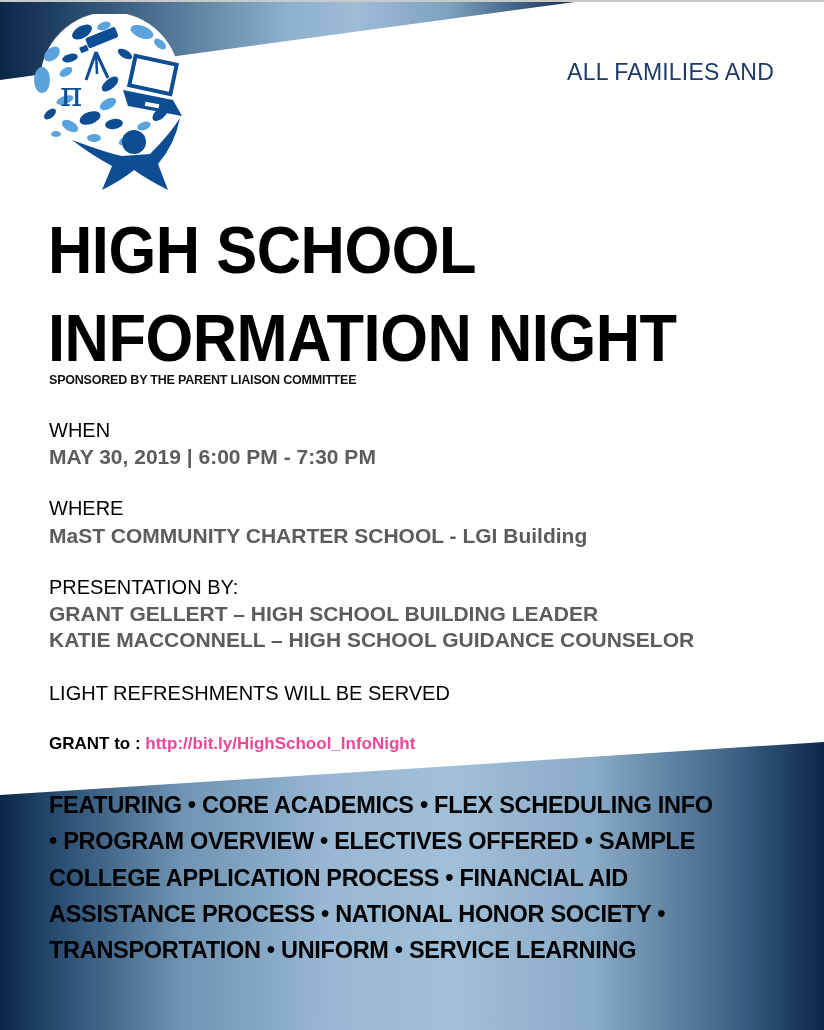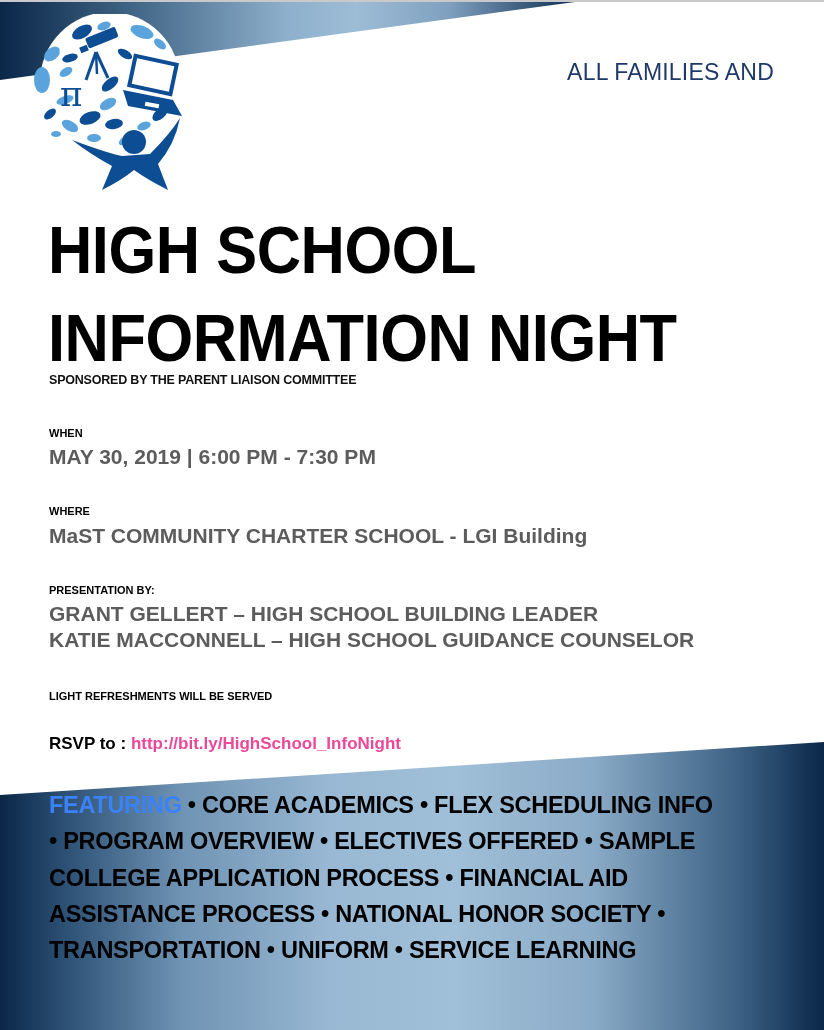--- a/index.html
+++ b/index.html
@@ -32,32 +32,32 @@
     font-size: 66px; white-space: nowrap; letter-spacing: -0.5px;
     transform-origin: left top;
   }
   .title.l1 { top: 212px; transform: scaleX(0.93); }
   .title.l2 { top: 300px; transform: scaleX(0.93); }
 
   .sponsor {
     position: absolute; left: 49px; top: 373px; font-weight: bold;
     font-size: 12.5px; color: #111; white-space: nowrap; letter-spacing: -0.2px; text-align: right;
   }
-  .label { position: absolute; left: 49px; font-weight: bold; color: #000; font-size: 11px; white-space: nowrap; margin-top: 8px; }
+  .label { position: absolute; left: 49px; font-weight: normal; color: #000; font-size: 20px; white-space: nowrap; }
   .value { position: absolute; left: 49px; font-weight: bold; color: #5c5c5c; font-size: 21px; white-space: nowrap; }
 
   .rsvp { position: absolute; left: 49px; top: 734px; font-weight: bold; font-size: 17px; color: #000; white-space: nowrap; }
   .rsvp a { color: #ec4899; text-decoration-thickness: 2px; text-underline-offset: 4px; }
 
   .featuring {
     position: absolute; left: 49px; top: 787px; width: 740px;
     font-weight: bold; font-size: 23.5px; line-height: 36.3px; color: #000;
     letter-spacing: -0.3px;
   }
-  .featuring .lead { color: #3b82f6; text-align: center; }
+  .featuring .lead { color: #000000; text-align: center; }
   .featuring .line { white-space: nowrap; display: block; }
 </style>
 </head>
 <body>
 
 <div class="top-strip"></div>
 <div class="top-band"></div>
 <div class="bottom-band"></div>
 
 <svg class="logo" viewBox="0 0 162 176" xmlns="http://www.w3.org/2000/svg">
@@ -120,21 +120,21 @@
 <div class="label" style="top:497px">WHERE</div>
 <div class="value" style="top:524px">MaST COMMUNITY CHARTER SCHOOL - LGI Building</div>
 
 <div class="label" style="top:576px">PRESENTATION BY:</div>
 <div class="value" style="top:602px">GRANT GELLERT – HIGH SCHOOL BUILDING LEADER</div>
 <div class="value" style="top:628px">KATIE MACCONNELL – HIGH SCHOOL GUIDANCE COUNSELOR</div>
 
 <div class="label" style="top:682px">LIGHT REFRESHMENTS WILL BE SERVED</div>
 
 <div class="rsvp">
-  <span>RSVP to : </span><a>http://bit.ly/HighSchool_InfoNight</a>
+  <span>GRANT to : </span><a>http://bit.ly/HighSchool_InfoNight</a>
 </div>
 
 <div class="featuring">
   <span class="line"><span class="lead">FEATURING</span><span> • CORE ACADEMICS • FLEX SCHEDULING INFO</span></span>
   <span class="line">• PROGRAM OVERVIEW • ELECTIVES OFFERED • SAMPLE</span>
   <span class="line">COLLEGE APPLICATION PROCESS • FINANCIAL AID</span>
   <span class="line">ASSISTANCE PROCESS • NATIONAL HONOR SOCIETY •</span>
   <span class="line">TRANSPORTATION • UNIFORM • SERVICE LEARNING</span>
 </div>
 

